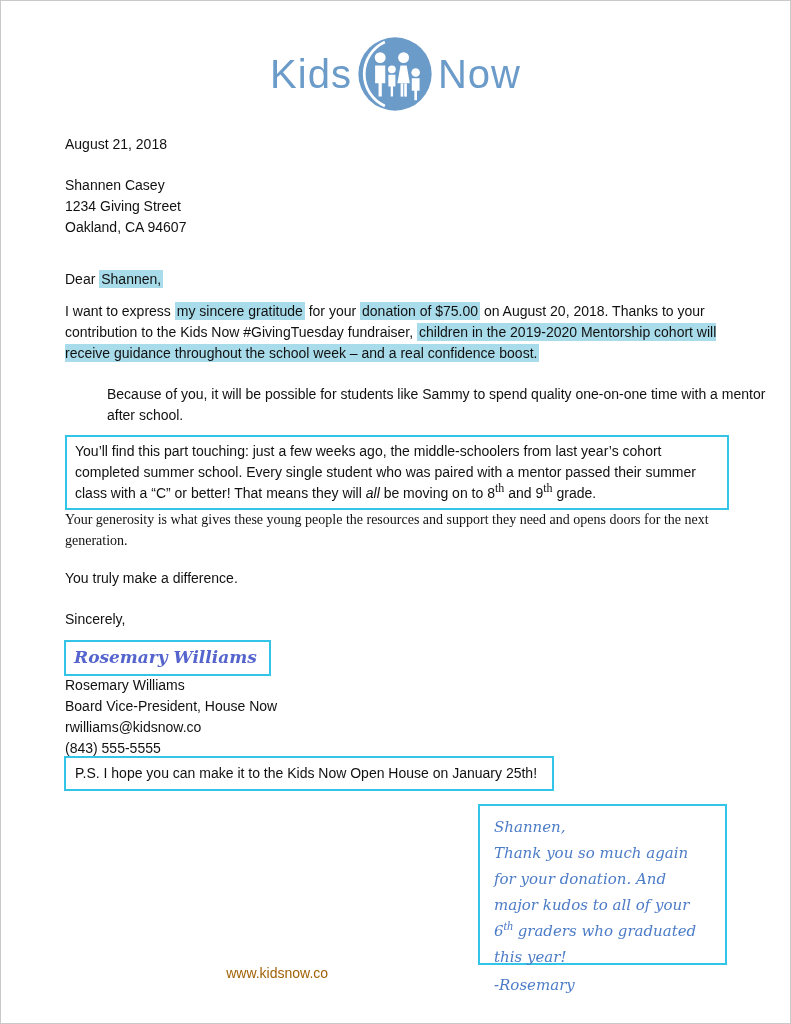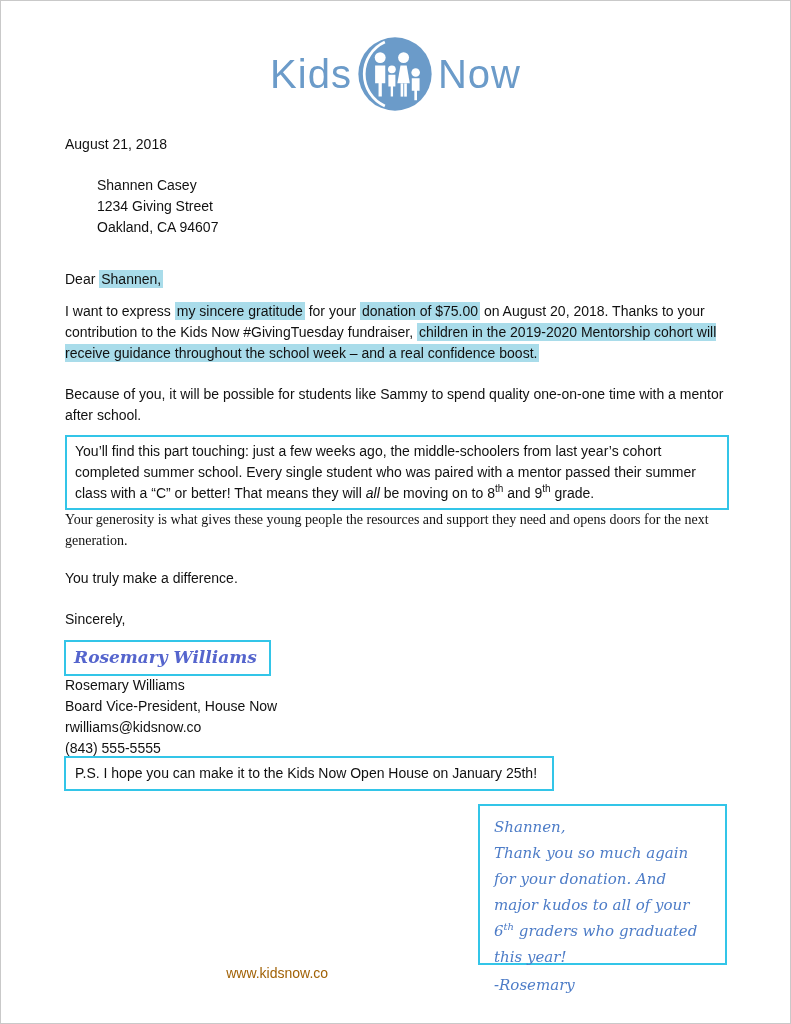--- a/index.html
+++ b/index.html
@@ -15,21 +15,21 @@
   }
   
   .logo{position:absolute;top:34px;left:0;right:0;display:flex;align-items:center;justify-content:center;gap:4px;}
   .logo-word{font-size:40px;color:#6b9bc9;letter-spacing:1px;font-weight:400;}
   .logo-icon{width:78px;height:78px;display:block;}
   
   .blk{position:absolute;left:64px;width:664px;}
   .hl{background:#a9dcea;padding:1px 2px;}
   .cyan-box{box-sizing:border-box;border:2px solid #33c5e8;}
   .boxed-para{padding:4px 8px;}
-  sup{font-size:10px;line-height:0;}
+  sup{font-size:12px;line-height:0;font-family:Liberation Serif, serif;}
   em{font-style:italic;}
   
   .sig-box{position:absolute;left:63px;top:639px;display:inline-block;padding:3px 12px 5px 8px;}
   .script{font-family:"DejaVu Serif", cursive;font-style:italic;font-weight:bold;color:#5565cd;font-size:17px;line-height:24px;}
   
   .ps-box{position:absolute;left:63px;top:755px;padding:5px 9px;width:490px;box-sizing:border-box;}
   
   .note-box{position:absolute;left:477px;top:803px;width:249px;height:161px;padding:8px 14px;}
   .hand{font-family:"DejaVu Serif", cursive;font-style:italic;color:#4d7cc7;font-size:15px;line-height:26px;}
   .note-signoff{text-align:left;margin-top:2px;}
@@ -61,35 +61,35 @@
 
         <circle cx="76.5" cy="48" r="5.5" fill="#ffffff"></circle>
         <path d="M71.5 55.5 h10 v16 h-3.3 v12 h-3.4 v-12 h-3.3 z" fill="#ffffff"></path>
       </svg>
     </span>
     <span class="logo-word">Now</span>
   </div>
 
   <div class="blk" style="top:133px;">August 21, 2018</div>
 
-  <div class="blk" style="top:174px;margin-left:32px;">
+  <div class="blk" style="top:174px;">
     <div>Shannen Casey</div>
     <div>1234 Giving Street</div>
     <div>Oakland, CA 94607</div>
   </div>
 
   <div class="blk" style="top:268px;">
     <span>Dear </span><span class="hl">Shannen,</span>
   </div>
 
   <div class="blk" style="top:300px;">
     <span>I want to express </span><span class="hl">my sincere gratitude</span><span> for your </span><span class="hl">donation of $75.00</span><span> on August 20, 2018. Thanks to your contribution to the Kids Now #GivingTuesday fundraiser, </span><span class="hl">children in the 2019-2020 Mentorship cohort will receive guidance throughout the school week – and a real confidence boost.</span>
   </div>
 
-  <div class="blk" style="top:383px;">Because of you, it will be possible for students like Sammy to spend quality one-on-one time with a mentor after school.</div>
+  <div class="blk" style="top:383px;margin-left:42px;">Because of you, it will be possible for students like Sammy to spend quality one-on-one time with a mentor after school.</div>
 
   <div class="blk cyan-box boxed-para" style="top:434px;">
     <span>You’ll find this part touching: just a few weeks ago, the middle-schoolers from last year’s cohort completed summer school. Every single student who was paired with a mentor passed their summer class with a “C” or better! That means they will </span><em>all</em><span> be moving on to 8</span><sup>th</sup><span> and 9</span><sup>th</sup><span> grade.</span>
   </div>
 
   <div class="blk" style="top:508px;font-family:Liberation Serif, serif;">Your generosity is what gives these young people the resources and support they need and opens doors for the next generation.</div>
 
   <div class="blk" style="top:567px;">You truly make a difference.</div>
 
   <div class="blk" style="top:608px;">Sincerely,</div>

